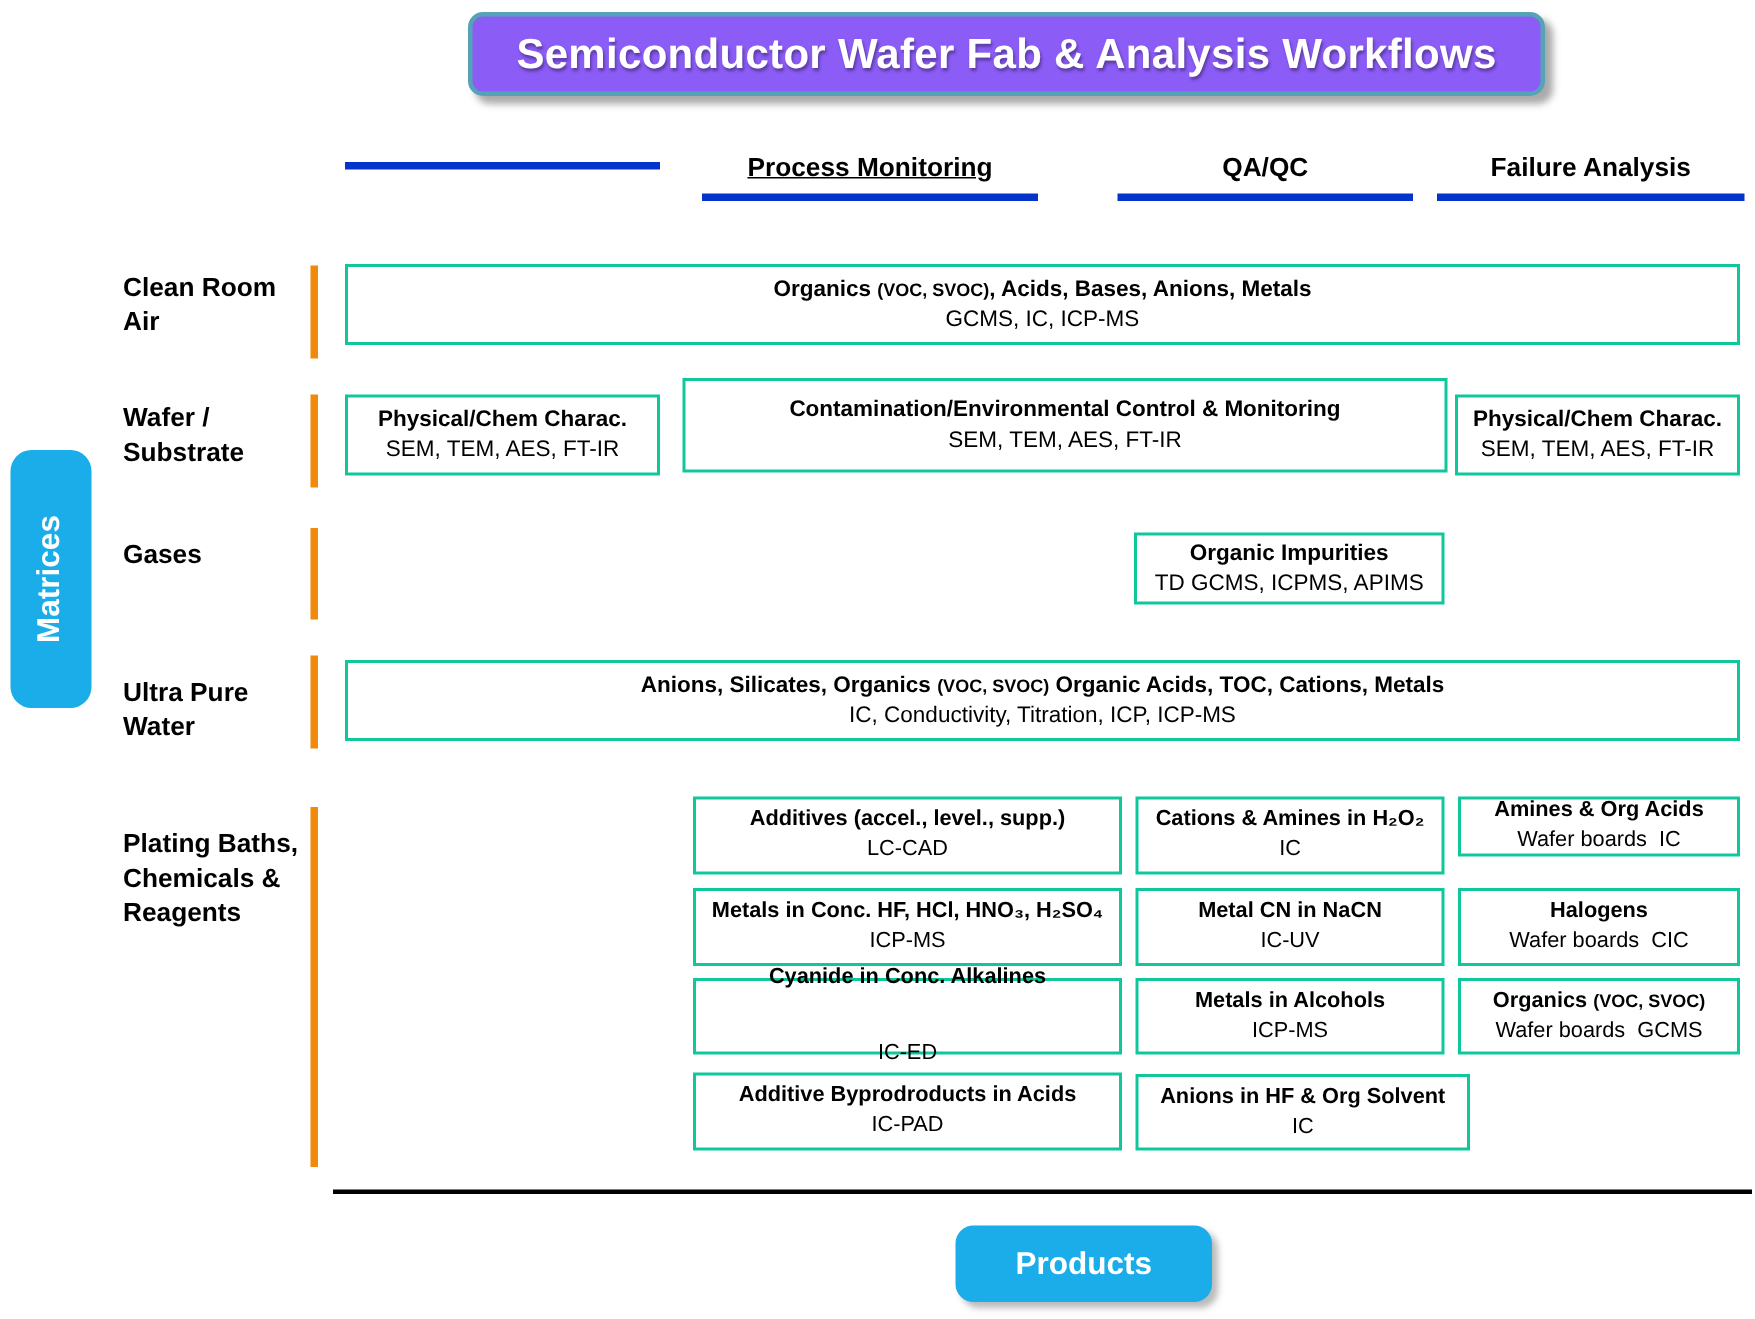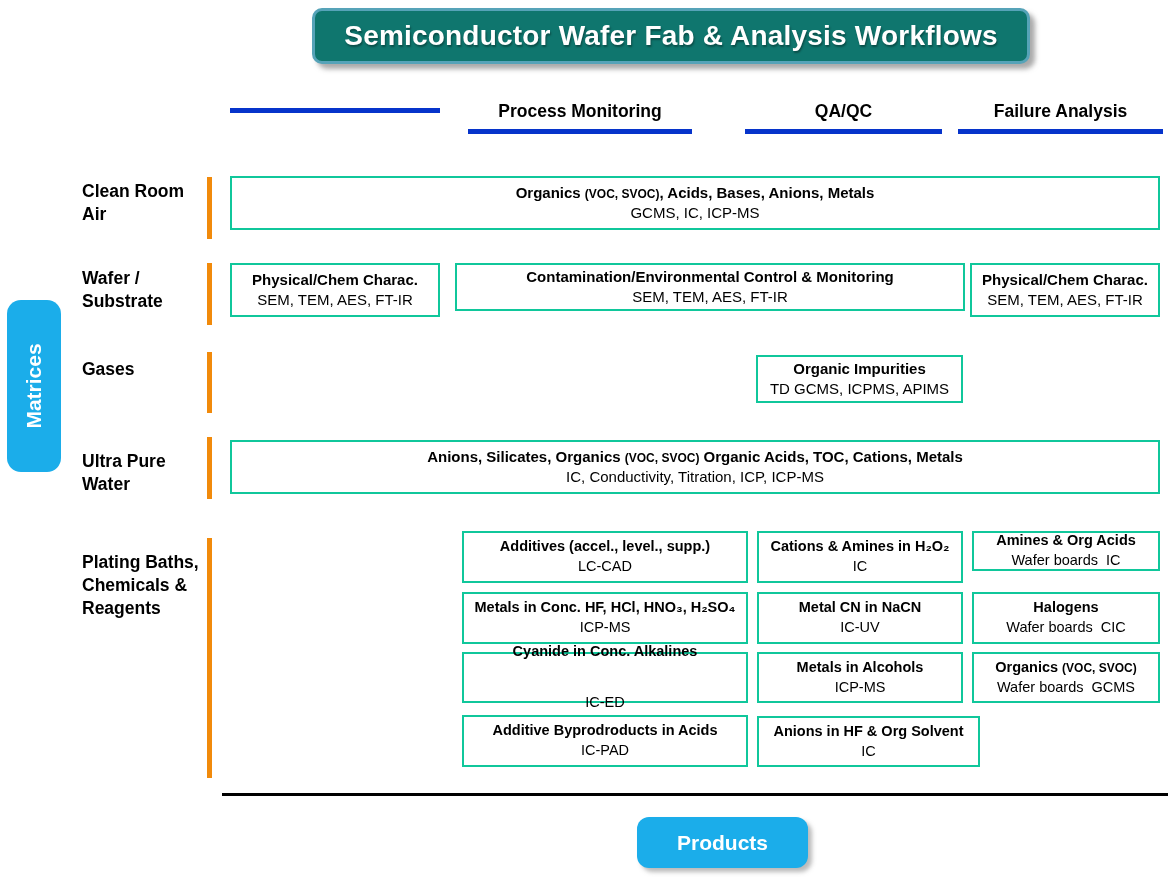--- a/index.html
+++ b/index.html
@@ -3,21 +3,21 @@
 <meta charset="utf-8">
 <style>
   html,body{margin:0;padding:0;background:#fff;}
   .canvas{
     position:relative;width:1170px;height:879px;background:#fff;overflow:hidden;
     font-family:"Liberation Sans","DejaVu Sans",sans-serif;color:#000;
   }
   
   .banner{
     position:absolute;left:312px;top:8px;width:712px;height:50px;
-    background:#0f766e;border:3px solid #56a3b8;border-radius:10px;
+    background:#8b5cf6;border:3px solid #56a3b8;border-radius:10px;
     box-shadow:5px 5px 5px rgba(100,100,100,.55);
     display:flex;align-items:center;justify-content:center;
     color:#fff;font-size:28px;font-weight:bold;letter-spacing:.2px;
     text-shadow:1px 2px 2px rgba(0,0,0,.35);
   }
   
   .col-header{position:absolute;top:101px;text-align:center;}
   .col-header .lbl{font-weight:bold;font-size:17.5px;white-space:nowrap;}
   .col-header .rule{height:5px;background:#0634cb;margin-top:7px;}
   
@@ -59,21 +59,21 @@
 
 <div class="canvas">
 
   <div class="banner">
     <span>Semiconductor Wafer Fab &amp; Analysis Workflows</span>
   </div>
 
   <div class="col-header" style="left:230px;width:210px;">
     <div class="rule"></div>
   </div>
-  <div class="col-header" style="left:468px;width:224px;">
+  <div class="col-header" style="left:468px;width:224px;text-decoration:underline;">
     <div class="lbl">Process Monitoring</div>
     <div class="rule"></div>
   </div>
   <div class="col-header" style="left:745px;width:197px;">
     <div class="lbl">QA/QC</div>
     <div class="rule"></div>
   </div>
   <div class="col-header" style="left:958px;width:205px;">
     <div class="lbl">Failure Analysis</div>
     <div class="rule"></div>
@@ -102,21 +102,21 @@
 
   <div class="box" style="left:230px;top:176px;width:930px;height:54px;">
     <div class="t"><span>Organics </span><span class="sm">(VOC, SVOC)</span><span>, Acids, Bases, Anions, Metals</span></div>
     <div class="m">GCMS, IC, ICP-MS</div>
   </div>
 
   <div class="box" style="left:230px;top:263px;width:210px;height:54px;">
     <div class="t">Physical/Chem Charac.</div>
     <div class="m">SEM, TEM, AES, FT-IR</div>
   </div>
-  <div class="box" style="left:455px;top:263px;width:510px;height:48px;">
+  <div class="box" style="left:455px;top:252px;width:510px;height:63px;">
     <div class="t">Contamination/Environmental Control &amp; Monitoring</div>
     <div class="m">SEM, TEM, AES, FT-IR</div>
   </div>
   <div class="box" style="left:970px;top:263px;width:190px;height:54px;">
     <div class="t">Physical/Chem Charac.</div>
     <div class="m">SEM, TEM, AES, FT-IR</div>
   </div>
 
   <div class="box" style="left:756px;top:355px;width:207px;height:48px;">
     <div class="t">Organic Impurities</div>

